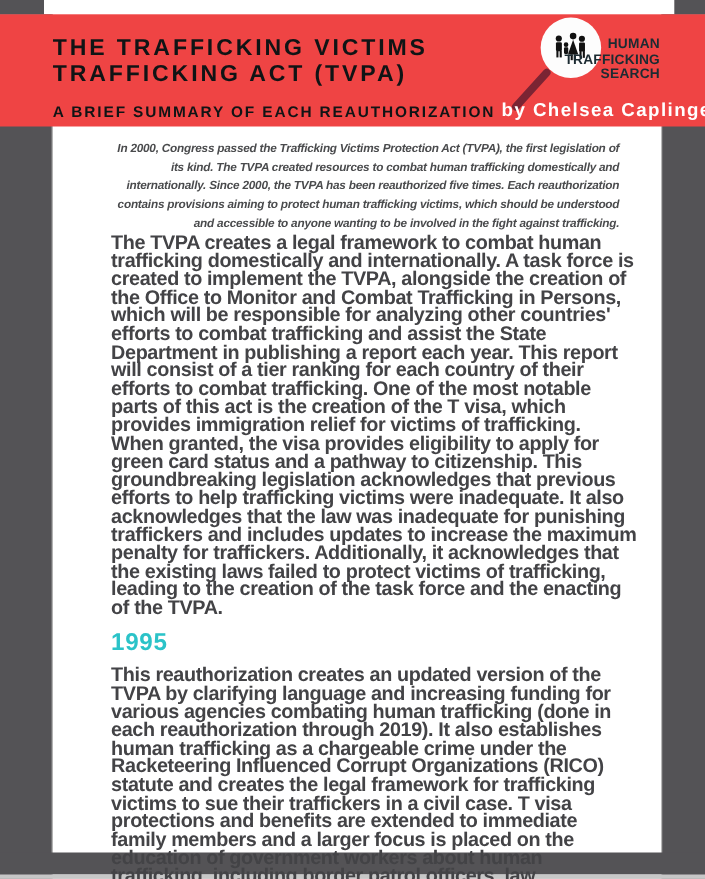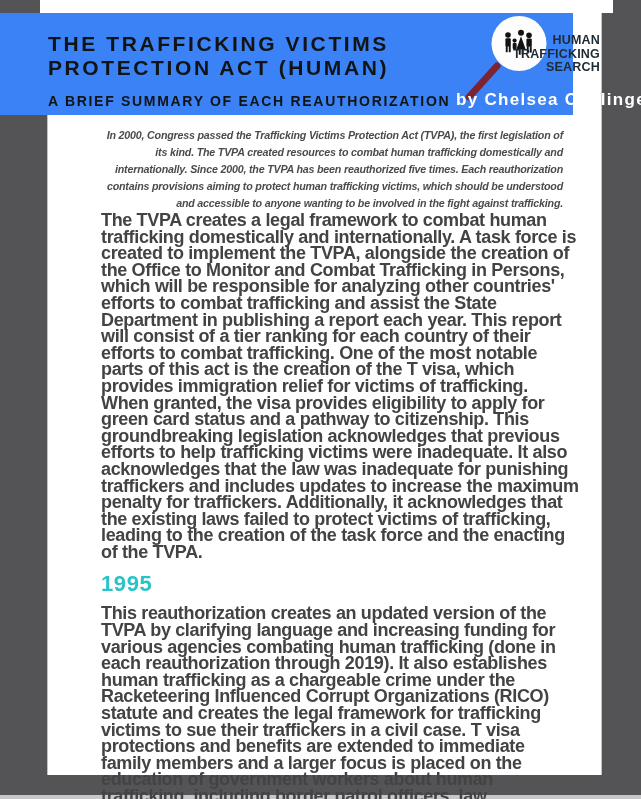--- a/index.html
+++ b/index.html
@@ -8,21 +8,21 @@
     background:#ffffff;font-family:"Liberation Sans", sans-serif;
   }
   
   .corner-tl{position:absolute;left:0;top:0;width:40px;height:13px;background:#545356;}
   .corner-tr{position:absolute;left:613px;top:0;width:28px;height:13px;background:#545356;}
   .bar-left{position:absolute;left:0;top:13px;width:47px;height:786px;background:#545356;border-right:1px solid #c2c2c2;}
   .bar-right{position:absolute;left:601px;top:13px;width:40px;height:786px;background:#545356;border-left:1px solid #c2c2c2;}
   .bar-bottom{position:absolute;left:0;top:775px;width:641px;height:20px;background:#545356;}
   .strip-light{position:absolute;left:0;top:795px;width:641px;height:4px;background:#c7c7c7;}
   
-  .teal-band{position:absolute;left:0;top:13px;width:573px;height:102px;background:#3b82f6;z-index:5;}
+  .teal-band{position:absolute;left:0;top:13px;width:641px;height:102px;background:#ef4444;z-index:5;}
   .title-block{position:absolute;left:48px;top:19px;color:#101415;}
   .title-line{font-size:21px;font-weight:700;letter-spacing:2.6px;line-height:24px;white-space:nowrap;}
   .subtitle{font-size:14px;font-weight:700;letter-spacing:1.7px;margin-top:13px;white-space:nowrap;}
   .logo-svg{position:absolute;left:455px;top:1px;}
   .logo-text{
     position:absolute;left:490px;top:21px;width:110px;text-align:right;
     font-size:12.5px;font-weight:700;line-height:13.5px;color:#1c2b32;letter-spacing:0.2px;
   }
   .byline{
     position:absolute;left:456px;top:77px;color:#ffffff;
@@ -52,21 +52,21 @@
   <div class="corner-tr"></div>
   <div class="bar-left"></div>
   <div class="bar-right"></div>
   <div class="bar-bottom"></div>
   <div class="strip-light"></div>
 
   <div class="teal-band">
 
     <div class="title-block">
       <div class="title-line">THE TRAFFICKING VICTIMS</div>
-      <div class="title-line">PROTECTION ACT (HUMAN)</div>
+      <div class="title-line">TRAFFICKING ACT (TVPA)</div>
       <div class="subtitle">A BRIEF SUMMARY OF EACH REAUTHORIZATION</div>
     </div>
 
     <svg class="logo-svg" width="150" height="92" viewBox="0 0 150 92">
       <line x1="42" y1="52" x2="14" y2="83" stroke="#7b2433" stroke-width="7" stroke-linecap="round"></line>
       <circle cx="64" cy="29.5" r="27.5" fill="#fdfdfd"></circle>
       <g fill="#121212">
 
         <circle cx="53" cy="21" r="2.8"></circle>
         <rect x="50.4" y="24.3" width="5.4" height="8.2" rx="1.2"></rect>

